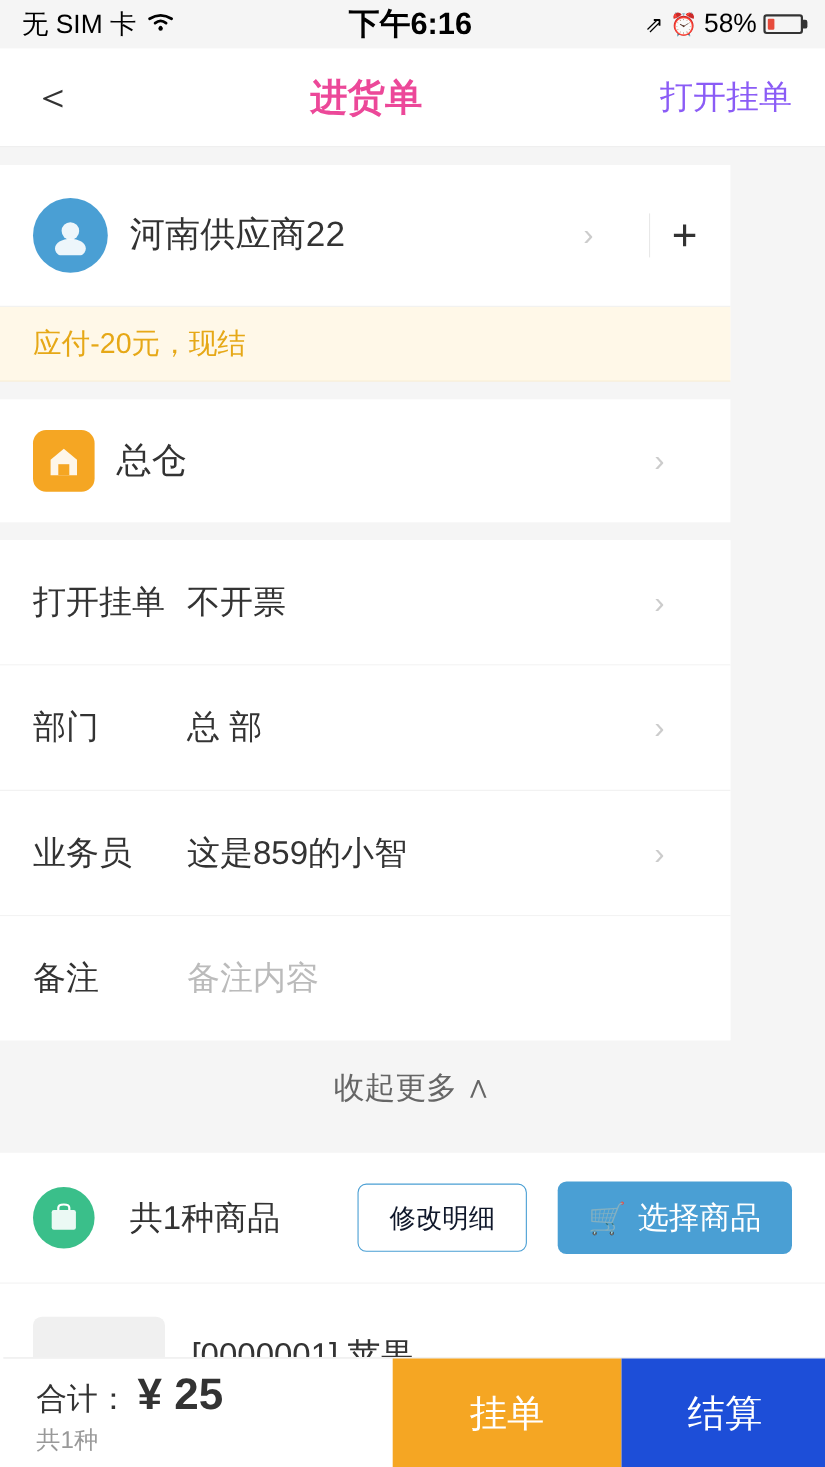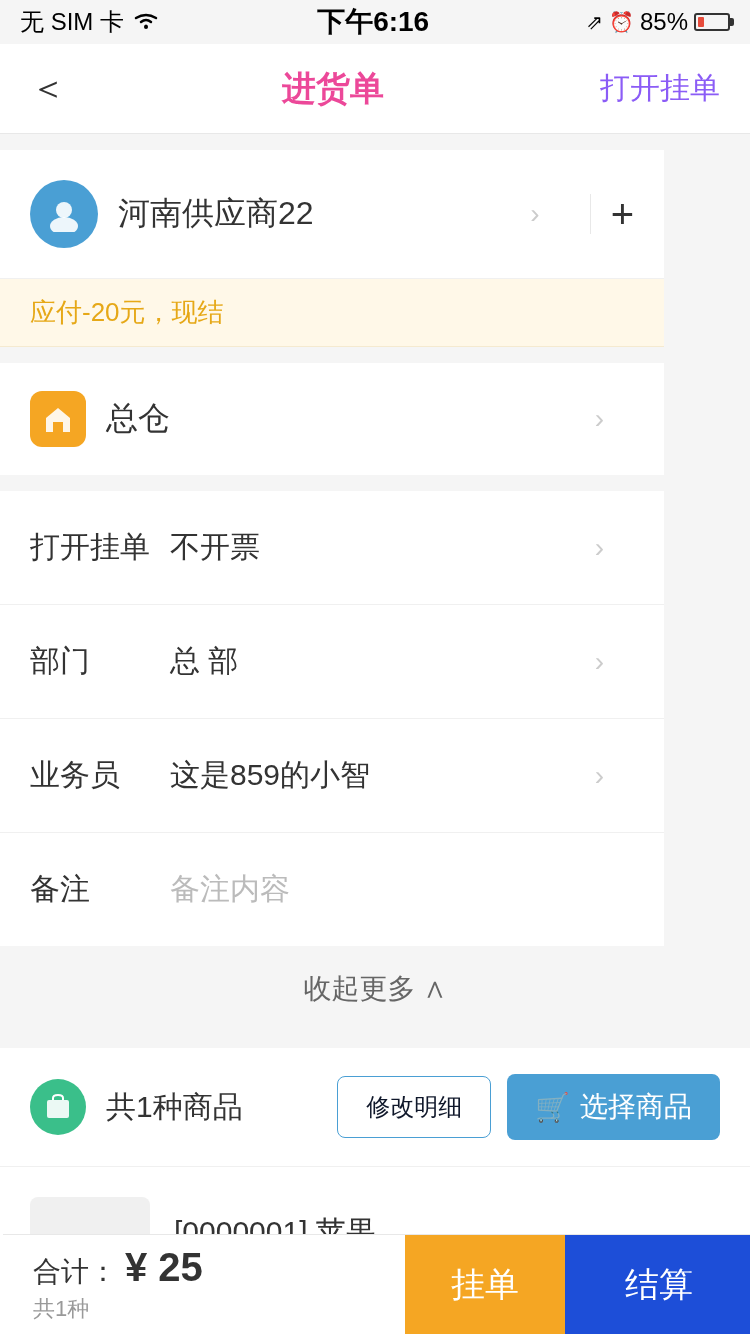--- a/index.html
+++ b/index.html
@@ -152,20 +152,21 @@
 
     
     .product-section {
       background: #fff;
       margin-top: 16px;
     }
     .product-header {
       display: flex; align-items: center;
       padding: 26px 30px;
       border-bottom: 1px solid #f0f0f0;
+      gap: 12px;
     }
     .product-count-icon {
       width: 56px; height: 56px; border-radius: 50%;
       background: #3abf8a;
       display: flex; align-items: center; justify-content: center;
       color: #fff; font-size: 28px; flex-shrink: 0;
     }
     .product-count-label {
       flex: 1; font-size: 30px; color: #333; margin-left: 20px;
     }
@@ -225,21 +226,21 @@
       flex: 1; display: flex; flex-direction: column;
       justify-content: center; padding: 0 30px;
     }
     .footer-total-row {
       display: flex; align-items: baseline; gap: 8px;
     }
     .footer-total-label { font-size: 28px; color: #333; }
     .footer-total-amount { font-size: 40px; font-weight: 600; color: #333; }
     .footer-total-sub { font-size: 22px; color: #999; }
     .footer-btn-hang {
-      width: 160px; background: #f5a623;
+      width: 208px; background: #f5a623;
       display: flex; align-items: center; justify-content: center;
       font-size: 34px; color: #fff; cursor: pointer;
     }
     .footer-btn-checkout {
       width: 188px; background: #1d4ed8;
       display: flex; align-items: center; justify-content: center;
       font-size: 34px; color: #fff; cursor: pointer;
     }
   </style>
 </head>
@@ -254,21 +255,21 @@
         <path d="M9 12 Q14 8 19 12" stroke="#000" stroke-width="2.5" fill="none" stroke-linecap="round"></path>
         <path d="M4 8 Q14 2 24 8" stroke="#000" stroke-width="2.5" fill="none" stroke-linecap="round"></path>
         <circle cx="14" cy="17" r="2" fill="#000"></circle>
       </svg>
     </span>
   </div>
   <div class="status-center">下午6:16</div>
   <div class="status-right">
     <span style="font-size:20px;">⇗</span>
     <span style="font-size:20px;">⏰</span>
-    <span>85%</span>
+    <span>58%</span>
     <div class="battery-icon">
       <div class="battery-fill"></div>
     </div>
   </div>
 </div>
 
 <div class="nav-bar">
   <span class="nav-back">＜</span>
   <span class="nav-title">进货单</span>
   <span class="nav-right">打开挂单</span>

